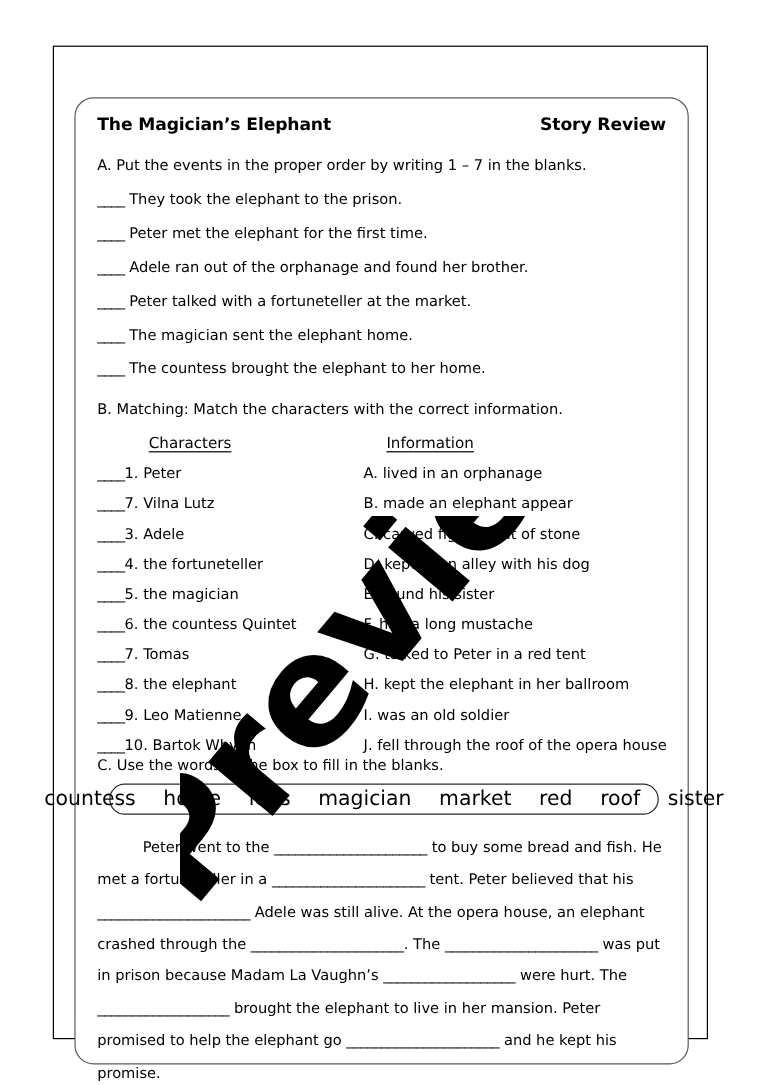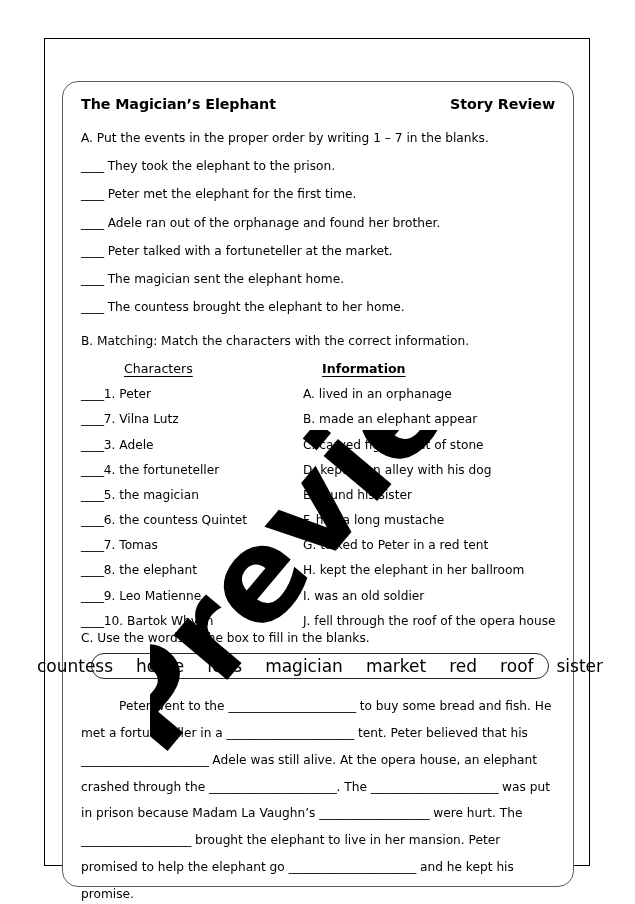--- a/index.html
+++ b/index.html
@@ -87,21 +87,21 @@
     height: 20px;
     margin-top: 13px;
   }
   .col-head {
     position: absolute;
     font-size: 12.6px;
     text-decoration: underline;
     text-underline-offset: 3px;
   }
   .col-head.left  { left: 45px; }
-  .col-head.right { left: 243px; font-weight: bold; }
+  .col-head.right { left: 243px; }
 
   .match-rows {
     position: relative;
     margin-top: 6px;
     height: 225px;
   }
   .match-row {
     position: relative;
     height: 25.2px;
     font-size: 12.2px;

